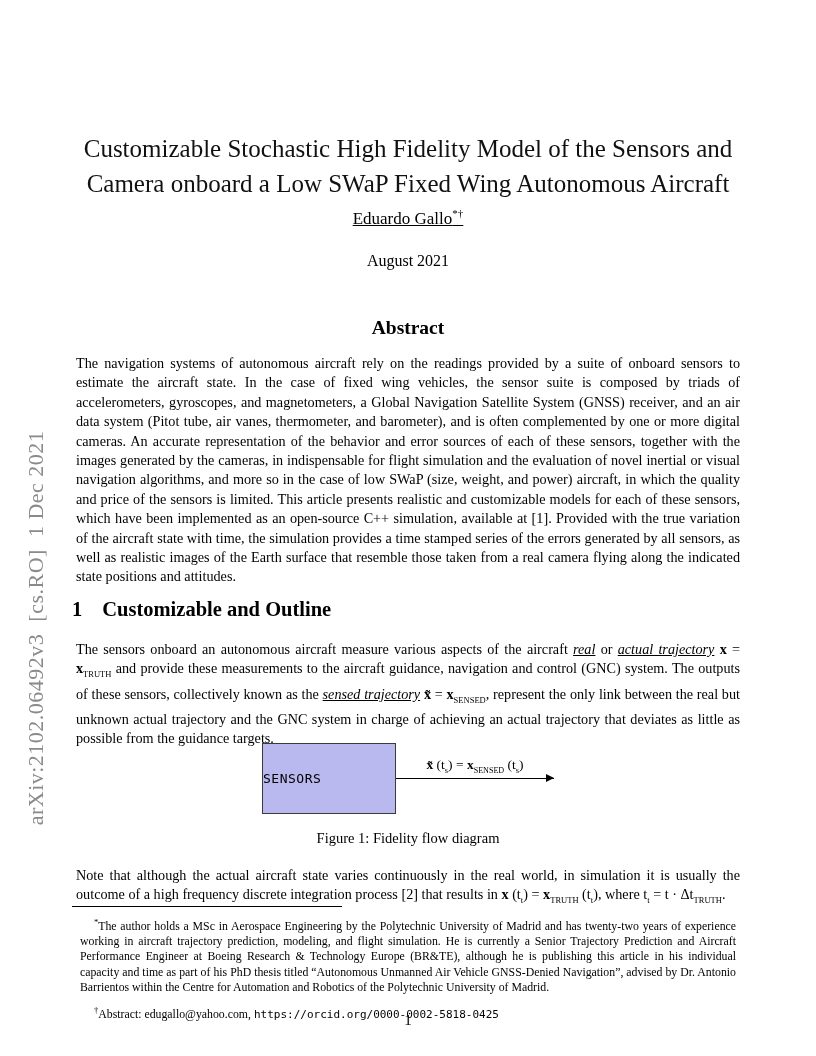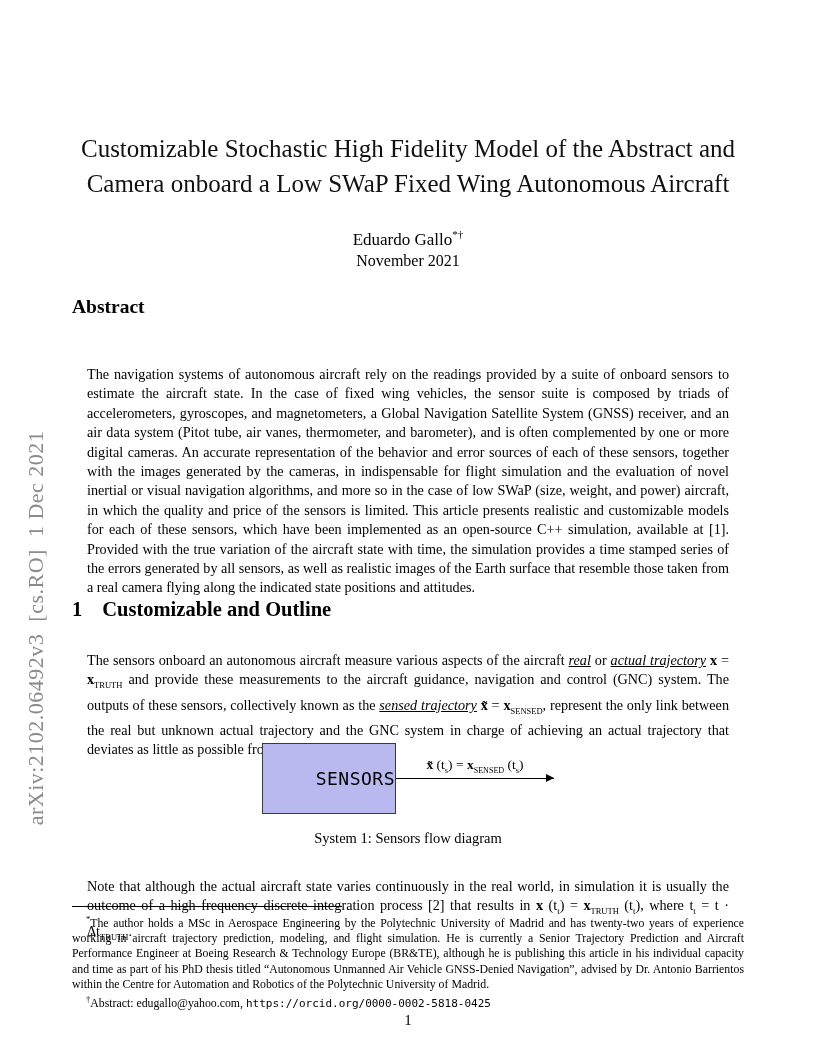--- a/index.html
+++ b/index.html
@@ -10,81 +10,81 @@
   }
   .watermark {
     position:absolute; left:36px; top:628px;
     transform:translate(-50%,-50%) rotate(-90deg);
     white-space:pre; font-size:22px; color:#8a8a8a; letter-spacing:0.5px;
   }
   .content { position:absolute; left:72px; top:0; width:672px; height:1056px; }
   .blk { position:absolute; left:0; right:0; }
 
   .title { top:114px; text-align:center; font-size:25px; line-height:35px; font-weight:400; color:#111; }
-  .author { top:228px; text-align:center; font-size:17px; }
+  .author { top:207px; text-align:center; font-size:17px;text-decoration:underline; }
   .author sup { font-size:11px; }
   .date { top:252px; text-align:center; font-size:16px; }
 
-  .abshead { top:296px; font-size:19.5px; font-weight:bold; }
+  .abshead { top:317px; font-size:19.5px; font-weight:bold;text-align:center; }
   .abstext { top:350px; }
   .bodytext { font-size:14.2px; line-height:19.4px; text-align:justify; }
 
   .sechead { top:598px; font-size:20.5px; font-weight:bold; }
   .sechead .secnum { display:inline-block; margin-right:20px; }
   .introp { top:636px; }
 
   .figrow { top:740px; display:flex; justify-content:center; align-items:center; }
   .arrowgrp { position:relative; width:158px; height:76px; }
   .aline { position:absolute; left:0; right:0; top:38px; border-top:1px solid #000; }
   .ahead { position:absolute; right:0; top:38px; width:0; height:0;
            border-left:8px solid #000; border-top:4px solid transparent;
            border-bottom:4px solid transparent; transform:translateY(-50%); }
   .albl { position:absolute; bottom:41px; left:-12px; right:-12px; text-align:center;
           white-space:nowrap; font-size:13.5px; }
   .sensorbox {
     width:134px; height:71px; border:1px solid #3a3a3a; box-sizing:border-box;
-    display:flex; align-items:center; justify-content:flex-end;
-    font-family:"DejaVu Sans Mono", monospace; font-size:18px; letter-spacing:0.5px;
+    display:flex; align-items:center; justify-content:flex-start;
+    font-family:"DejaVu Sans Mono", monospace; font-size:13px; letter-spacing:0.5px;
   }
   .caption { top:830px; text-align:center; font-size:14.5px; }
   .notep { top:862px; }
 
   .fnblock { top:906px; }
   .fnsep { width:270px; border-top:1px solid #000; margin-bottom:5px; }
-  .footnote { font-size:11.8px; line-height:15.2px; text-align:justify; text-indent:14px; margin:0; }
+  .footnote { font-size:11.8px; line-height:15.2px; text-align:justify; text-indent:14px; margin:8px; }
   .footnote sup { font-size:8.5px; }
   .mono { font-family:"DejaVu Sans Mono", monospace; font-size:11px; }
 
   .pagenum { top:1012px; text-align:center; font-size:15px; }
 
   .mvar { font-weight:bold; }
   em { font-style:italic;text-decoration:underline; }
   sub.scsub { font-size:60%; }
   sub.tsub { font-size:62%; }
-  p { margin:15px; }
+  p { margin:4px; }
 </style>
 </head>
 <body>
 
 <div class="page">
 
   <div class="watermark">arXiv:2102.06492v3  [cs.RO]  1 Dec 2021</div>
 
   <div class="content">
 
     <h1 class="blk title">
-      <span style="display:block">Customizable Stochastic High Fidelity Model of the Abstract and</span>
+      <span style="display:block">Customizable Stochastic High Fidelity Model of the Sensors and</span>
       <span style="display:block">Camera onboard a Low SWaP Fixed Wing Autonomous Aircraft</span>
     </h1>
 
     <div class="blk author">
       <span>Eduardo Gallo</span><sup>*†</sup>
     </div>
 
-    <div class="blk date">November 2021</div>
+    <div class="blk date">August 2021</div>
 
     <div class="blk abshead">Abstract</div>
 
     <p class="blk abstext bodytext">The navigation systems of autonomous aircraft rely on the readings provided by a suite of onboard sensors to estimate the aircraft state. In the case of fixed wing vehicles, the sensor suite is composed by triads of accelerometers, gyroscopes, and magnetometers, a Global Navigation Satellite System (GNSS) receiver, and an air data system (Pitot tube, air vanes, thermometer, and barometer), and is often complemented by one or more digital cameras. An accurate representation of the behavior and error sources of each of these sensors, together with the images generated by the cameras, in indispensable for flight simulation and the evaluation of novel inertial or visual navigation algorithms, and more so in the case of low SWaP (size, weight, and power) aircraft, in which the quality and price of the sensors is limited. This article presents realistic and customizable models for each of these sensors, which have been implemented as an open-source C++ simulation, available at [1]. Provided with the true variation of the aircraft state with time, the simulation provides a time stamped series of the errors generated by all sensors, as well as realistic images of the Earth surface that resemble those taken from a real camera flying along the indicated state positions and attitudes.</p>
 
     <div class="blk sechead">
       <span class="secnum">1</span><span>Customizable and Outline</span>
     </div>
 
     <p class="blk introp bodytext">
@@ -97,21 +97,21 @@
       </div>
       <div class="arrowgrp">
         <div class="albl">
           <span class="mvar">x̃</span><span> (t</span><sub class="tsub">s</sub><span>) = </span><span class="mvar">x</span><sub class="scsub">SENSED</sub><span> (t</span><sub class="tsub">s</sub><span>)</span>
         </div>
         <div class="aline"></div>
         <div class="ahead"></div>
       </div>
     </div>
 
-    <div class="blk caption">System 1: Sensors flow diagram</div>
+    <div class="blk caption">Figure 1: Fidelity flow diagram</div>
 
     <p class="blk notep bodytext">
       <span>Note that although the actual aircraft state varies continuously in the real world, in simulation it is usually the outcome of a high frequency discrete integration process [2] that results in </span><span class="mvar">x</span><span> (t</span><sub class="tsub">t</sub><span>) = </span><span class="mvar">x</span><sub class="scsub">TRUTH</sub><span> (t</span><sub class="tsub">t</sub><span>), where t</span><sub class="tsub">t</sub><span> = t · Δt</span><sub class="scsub">TRUTH</sub><span>.</span>
     </p>
 
     <div class="blk fnblock">
       <div class="fnsep"></div>
       <p class="footnote">
         <sup>*</sup><span>The author holds a MSc in Aerospace Engineering by the Polytechnic University of Madrid and has twenty-two years of experience working in aircraft trajectory prediction, modeling, and flight simulation. He is currently a Senior Trajectory Prediction and Aircraft Performance Engineer at Boeing Research &amp; Technology Europe (BR&amp;TE), although he is publishing this article in his individual capacity and time as part of his PhD thesis titled “Autonomous Unmanned Air Vehicle GNSS-Denied Navigation”, advised by Dr. Antonio Barrientos within the Centre for Automation and Robotics of the Polytechnic University of Madrid.</span>
       </p>

